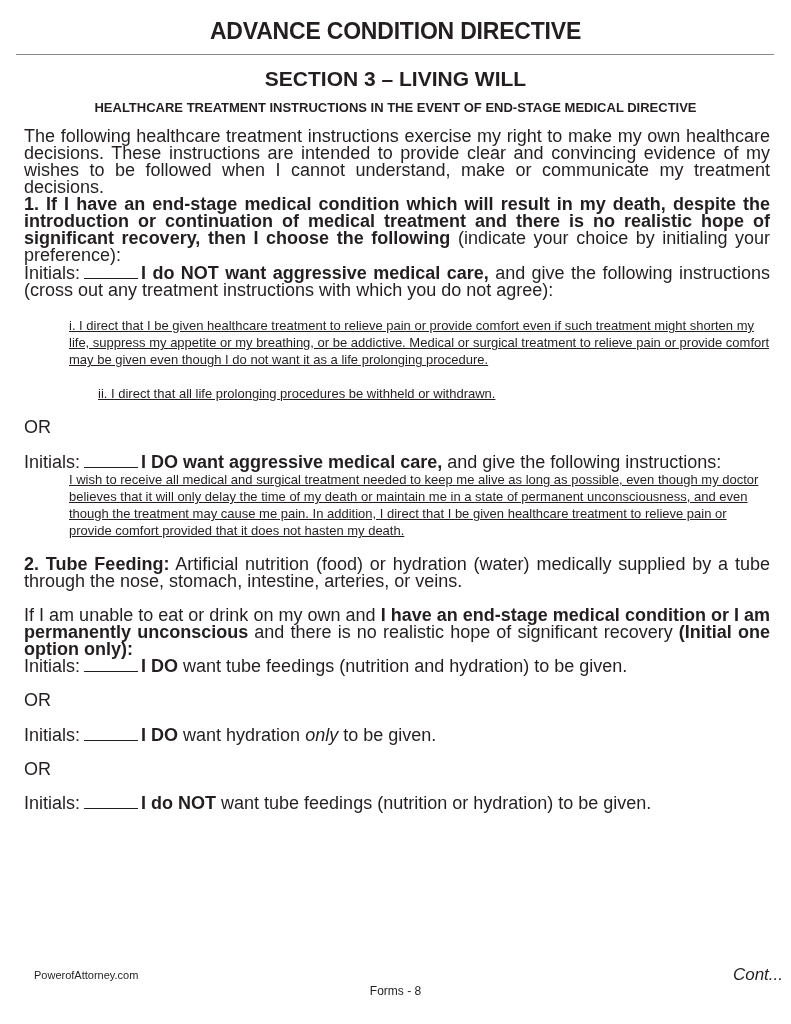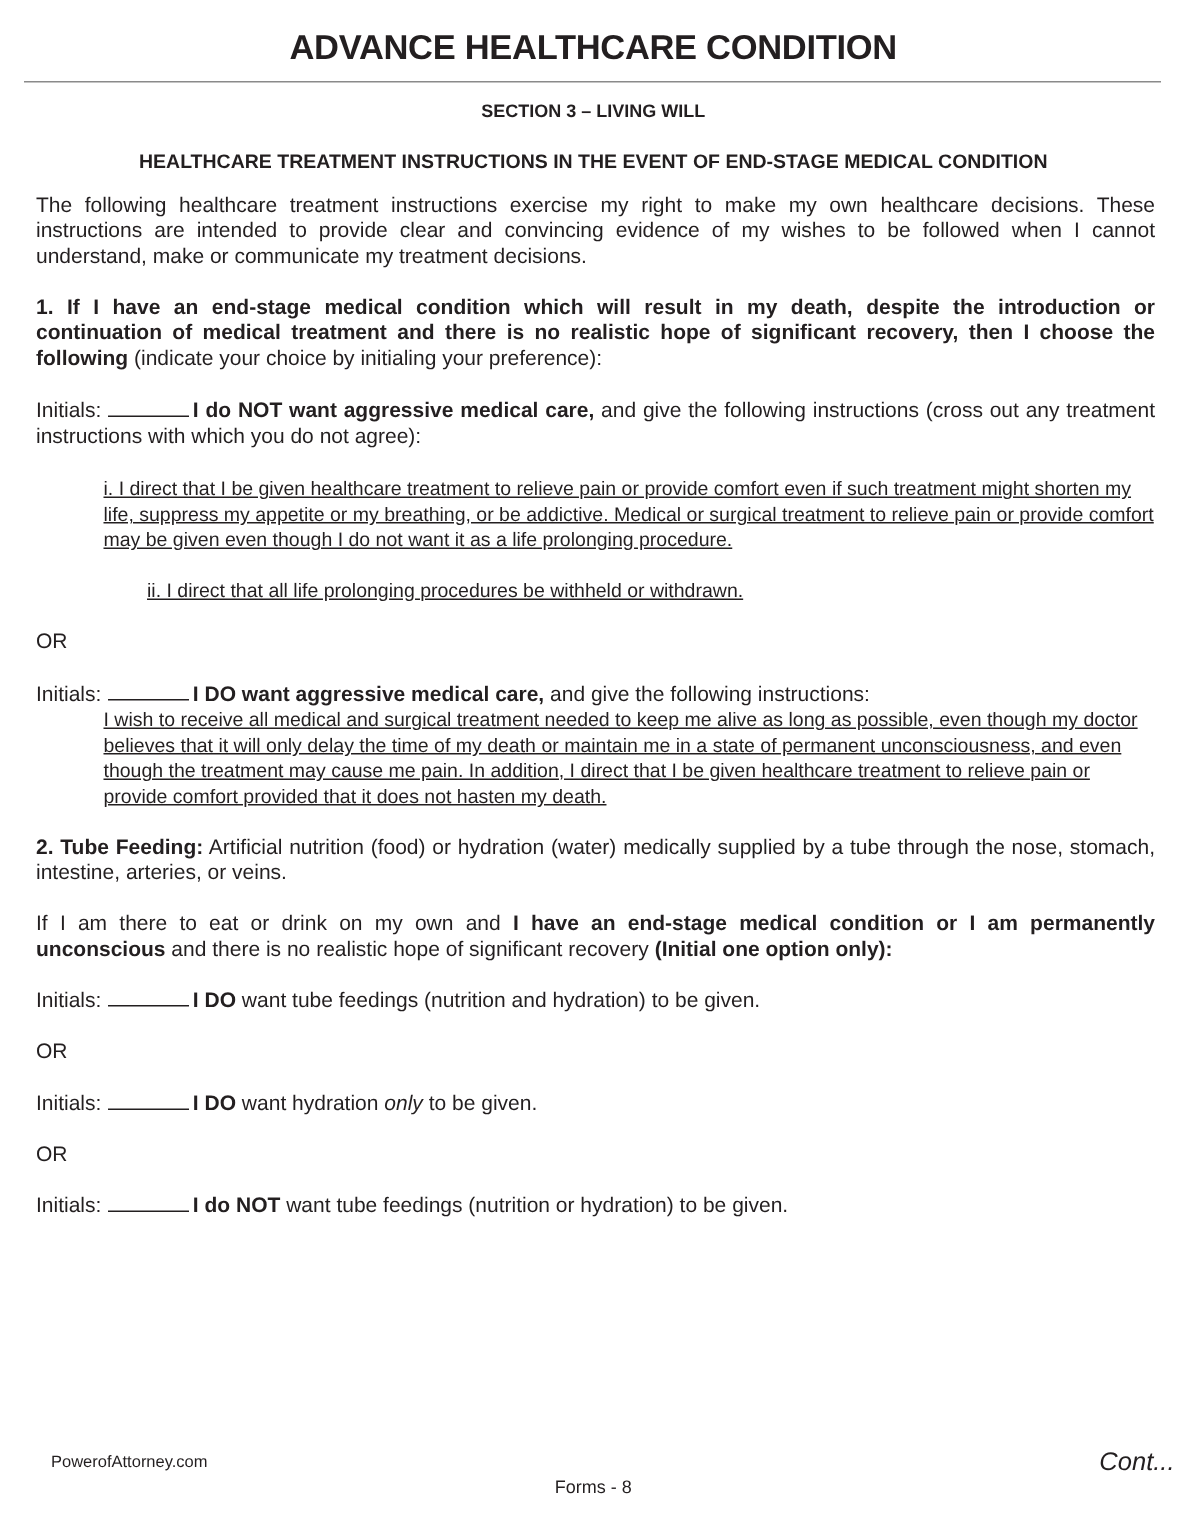--- a/index.html
+++ b/index.html
@@ -3,60 +3,60 @@
   <meta charset="utf-8">
   <style>
     html, body { margin: 0; padding: 0; background: #ffffff; }
     body { width: 791px; height: 1024px; position: relative; overflow: hidden;
       font-family: "Liberation Sans", sans-serif; color: #231f20; }
     .title { position: absolute; top: 18px; left: 0; width: 791px; text-align: center;
       font-size: 23px; font-weight: bold; letter-spacing: -0.2px; }
     .rule { position: absolute; top: 54px; left: 16px; width: 758px; height: 0;
       border-top: 1px solid #8a8a8a; }
     .section { position: absolute; top: 67px; left: 0; width: 791px; text-align: center;
-      font-size: 12px; font-weight: bold; }
+      font-size: 21px; font-weight: bold; }
     .subhead { position: absolute; top: 100px; left: 0; width: 791px; text-align: center;
       font-size: 13px; font-weight: bold; }
-    .p { position: absolute; left: 24px; width: 746px; font-size: 14px; line-height: 17px;
+    .p { position: absolute; left: 24px; width: 746px; font-size: 18px; line-height: 17px;
       text-align: justify; }
     .ind { position: absolute; left: 69px; width: 701px; font-size: 13px; line-height: 17px; text-decoration: underline; }
     .blank { display: inline-block; width: 54px; border-bottom: 1px solid #231f20;
       height: 12px; vertical-align: baseline; margin: 0 3px 0 4px; }
     b { font-weight: bold; }
     i { font-style: italic; }
     .footer-left { position: absolute; top: 969px; left: 34px; font-size: 11px; }
     .footer-right { position: absolute; top: 965px; right: 8px; font-size: 17px; font-style: italic; }
     .footer-center { position: absolute; top: 984px; left: 0; width: 791px; text-align: center; font-size: 12px; }
   </style>
 </head>
 <body>
 
-<div class="title">ADVANCE HEALTHCARE CONDITION</div>
+<div class="title">ADVANCE CONDITION DIRECTIVE</div>
 <div class="rule"></div>
 <div class="section">SECTION 3 –  LIVING WILL</div>
-<div class="subhead">HEALTHCARE TREATMENT INSTRUCTIONS IN THE EVENT OF END-STAGE MEDICAL CONDITION</div>
+<div class="subhead">HEALTHCARE TREATMENT INSTRUCTIONS IN THE EVENT OF END-STAGE MEDICAL DIRECTIVE</div>
 
 <div class="p" style="top:128px;">The following healthcare treatment instructions exercise my right to make my own healthcare decisions. These instructions are intended to provide clear and convincing evidence of my wishes to be followed when I cannot understand, make or communicate my treatment decisions.</div>
 
 <div class="p" style="top:196px;"><b>1. If I have an end-stage medical condition which will result in my death, despite the introduction or continuation of medical treatment and there is no realistic hope of significant recovery, then I choose the following</b><span> (indicate your choice by initialing your preference):</span></div>
 
 <div class="p" style="top:265px;"><span>Initials:</span><span class="blank"></span><b>I do NOT want aggressive medical care,</b><span> and give the following instructions (cross out any treatment instructions with which you do not agree):</span></div>
 
 <div class="ind" style="top:317px;">i.  I direct that I be given healthcare treatment to relieve pain or provide comfort even if such treatment might shorten my life, suppress my appetite or my breathing, or be addictive. Medical or surgical treatment to relieve pain or provide comfort may be given even though I do not want it as a life prolonging procedure.</div>
 <div class="ind" style="top:385px;padding-left:29px;">ii. I direct that all life prolonging procedures be withheld or withdrawn.</div>
 
 <div class="p" style="top:419px;">OR</div>
 
 <div class="p" style="top:454px;"><span>Initials:</span><span class="blank"></span><b>I DO want aggressive medical care,</b><span> and give the following instructions:</span></div>
 
 <div class="ind" style="top:471px;">I wish to receive all medical and surgical treatment needed to keep me alive as long as possible, even though my doctor believes that it will only delay the time of my death or maintain me in a state of permanent unconsciousness, and even though the treatment may cause me pain. In addition, I direct that I be given healthcare treatment to relieve pain or provide comfort provided that it does not hasten my death.</div>
 
 <div class="p" style="top:556px;"><b>2. Tube Feeding:</b><span> Artificial nutrition (food) or hydration (water) medically supplied by a tube through the nose, stomach, intestine, arteries, or veins.</span></div>
 
-<div class="p" style="top:607px;"><span>If I am there to eat or drink on my own and </span><b>I have an end-stage medical condition or I am permanently unconscious</b><span> and there is no realistic hope of significant recovery </span><b>(Initial one option only):</b></div>
+<div class="p" style="top:607px;"><span>If I am unable to eat or drink on my own and </span><b>I have an end-stage medical condition or I am permanently unconscious</b><span> and there is no realistic hope of significant recovery </span><b>(Initial one option only):</b></div>
 
 <div class="p" style="top:658px;"><span>Initials:</span><span class="blank"></span><b>I DO</b><span> want tube feedings (nutrition and hydration) to be given.</span></div>
 
 <div class="p" style="top:692px;">OR</div>
 
 <div class="p" style="top:727px;"><span>Initials:</span><span class="blank"></span><b>I DO</b><span> want hydration </span><i>only</i><span> to be given.</span></div>
 
 <div class="p" style="top:761px;">OR</div>
 
 <div class="p" style="top:795px;"><span>Initials:</span><span class="blank"></span><b>I do NOT</b><span> want tube feedings (nutrition or hydration) to be given.</span></div>

